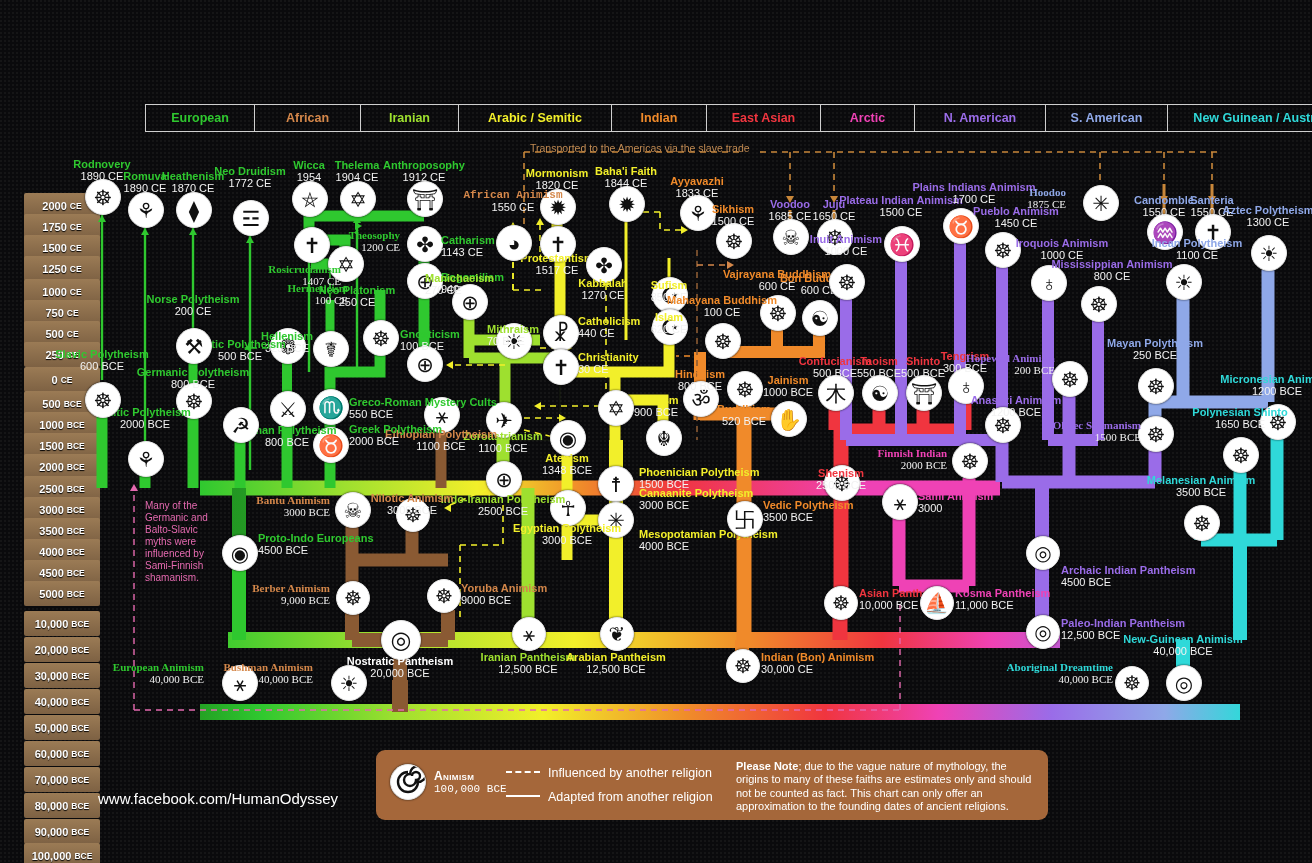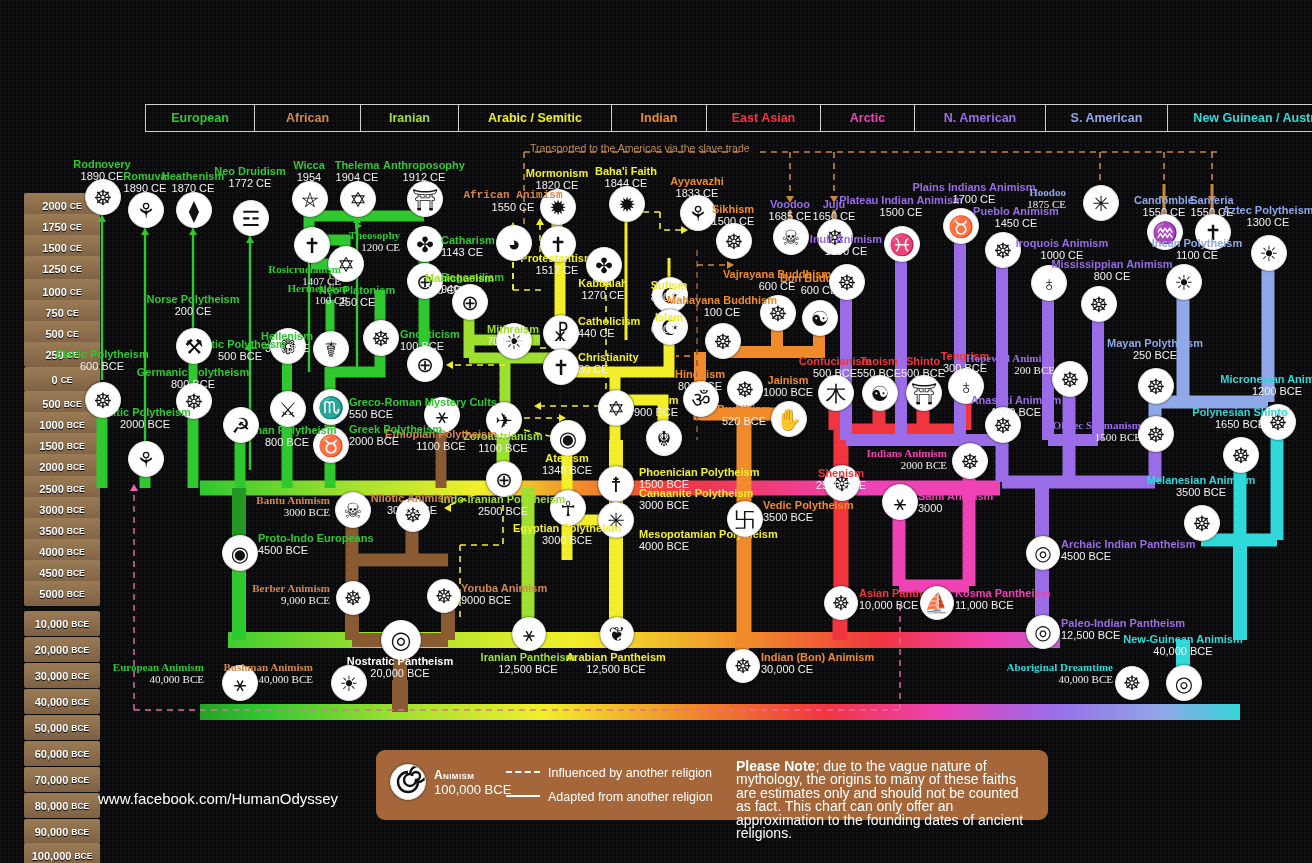--- a/index.html
+++ b/index.html
@@ -52,27 +52,27 @@
   #saminote{position:absolute;left:145px;top:500px;width:76px;color:#e56ab0;font-size:10px;line-height:12px;}
   #fb{position:absolute;left:98px;top:790px;color:#fff;font-size:15px;}
   #cr{position:absolute;left:1068px;top:762px;color:#fff;font-size:17px;font-weight:bold;line-height:24px;}
 
   
   #legend{position:absolute;left:376px;top:750px;width:672px;height:70px;
       background:#a5673a;border-radius:9px;}
   #legend .anim{position:absolute;left:14px;top:14px;display:flex;align-items:center;}
   #legend .anim .txt{margin-left:8px;color:#fff;}
   #legend .anim .t1{font-size:12px;font-variant:small-caps;font-weight:bold;letter-spacing:.4px;}
-  #legend .anim .t2{font-size:13px;}
+  #legend .anim .t2{font-size:11px;font-family:Liberation Mono, monospace;}
   #legend .l1,#legend .l2{position:absolute;left:130px;color:#fff;font-size:12.5px;}
   #legend .l1{top:16px;}
   #legend .l2{top:40px;}
   #legend .dash{display:inline-block;width:34px;border-top:2px dashed #fff;vertical-align:4px;margin-right:8px;}
   #legend .solid{display:inline-block;width:34px;border-top:2px solid #fff;vertical-align:4px;margin-right:8px;}
-  #legend .note{position:absolute;left:360px;top:10px;width:300px;color:#fff;font-size:14px;line-height:13.4px;}
+  #legend .note{position:absolute;left:360px;top:10px;width:300px;color:#fff;font-size:11px;line-height:13.4px;}
   #legend .note b{font-weight:bold;}
   svg{overflow:visible;}
 </style>
 </head>
 <body>
 
 <div id="root">
 
 
 
@@ -902,21 +902,21 @@
         <span class="g" style="font-size:21px">♁</span>
       </div>
       <div class="lbl ctr" style="top: 350px; left: 895px; width: 140px;">
         <b style="color: rgb(240, 53, 63);">Tengrism</b>
         <span class="d">300 BCE</span>
       </div>
       <div class="node" style="left: 952px; top: 443px; width: 34px; height: 34px;">
         <span class="g" style="font-size:21px">☸</span>
       </div>
       <div class="lbl rt" style="top: 447px; left: 807px; width: 140px;">
-        <b style="color: rgb(239, 66, 181);">Indians Animism</b>
+        <b style="color: rgb(239, 66, 181);">Finnish Indian</b>
         <span class="d">2000 BCE</span>
       </div>
       <div class="node" style="left: 882px; top: 484px; width: 34px; height: 34px;">
         <span class="g" style="font-size:21px">⚹</span>
       </div>
       <div class="lbl" style="top: 490px; left: 918px;">
         <b style="color: rgb(239, 66, 181);">Sami Animism</b>
         <span class="d">3000</span>
       </div>
       <div class="node" style="left: 824px; top: 586px; width: 32px; height: 32px;">
@@ -1056,21 +1056,21 @@
         <span class="g" style="font-size:21px">☸</span>
       </div>
       <div class="lbl ctr" style="top: 394px; left: 946px; width: 140px;">
         <b style="color: rgb(154, 108, 232);">Anasazi Animism</b>
         <span class="d">1200 BCE</span>
       </div>
       <div class="node" style="left: 1026px; top: 536px; width: 32px; height: 32px;">
         <span class="g" style="font-size:20px">◎</span>
       </div>
       <div class="lbl" style="top: 538px; left: 1061px;">
-        <b style="color: rgb(154, 108, 232);">Archaic Indian Pantheism</b>
+        <b style="color: rgb(154, 108, 232); margin-top: 26px;">Archaic Indian Pantheism</b>
         <span class="d">4500 BCE</span>
       </div>
       <div class="node" style="left: 1026px; top: 615px; width: 32px; height: 32px;">
         <span class="g" style="font-size:20px">◎</span>
       </div>
       <div class="lbl" style="top: 617px; left: 1061px;">
         <b style="color: rgb(154, 108, 232);">Paleo-Indian Pantheism</b>
         <span class="d">12,500 BCE</span>
       </div>
       <div class="node" style="left: 1260px; top: 404px; width: 34px; height: 34px;">
@@ -1104,20 +1104,21 @@
       <div class="node" style="left: 1115px; top: 666px; width: 32px; height: 32px;">
         <span class="g" style="font-size:20px">☸</span>
       </div>
       <div class="lbl rt" style="top: 661px; left: 973px; width: 140px;">
         <b style="color: rgb(47, 217, 217);">Aboriginal Dreamtime</b>
         <span class="d">40,000 BCE</span>
       </div>
     </div>
 
   <div id="slavenote">Transported to the Americas via the slave trade</div>
+  <div id="saminote">Many of the Germanic and Balto-Slavic myths were influenced by Sami-Finnish shamanism.</div>
   <div id="fb">www.facebook.com/HumanOdyssey</div>
 
   <div id="legend">
     <div class="anim">
       <div class="node" style="position:relative;width:34px;height:34px;">
         <svg width="26" height="26" viewBox="0 0 26 26">
             <path d="M13 3a10 10 0 1 0 10 10 8 8 0 1 0-8-8 6 6 0 1 0 6 6 4 4 0 1 0-4-4" fill="none" stroke="#111" stroke-width="2.4"></path>
           </svg>
       </div>
       <div class="txt">

